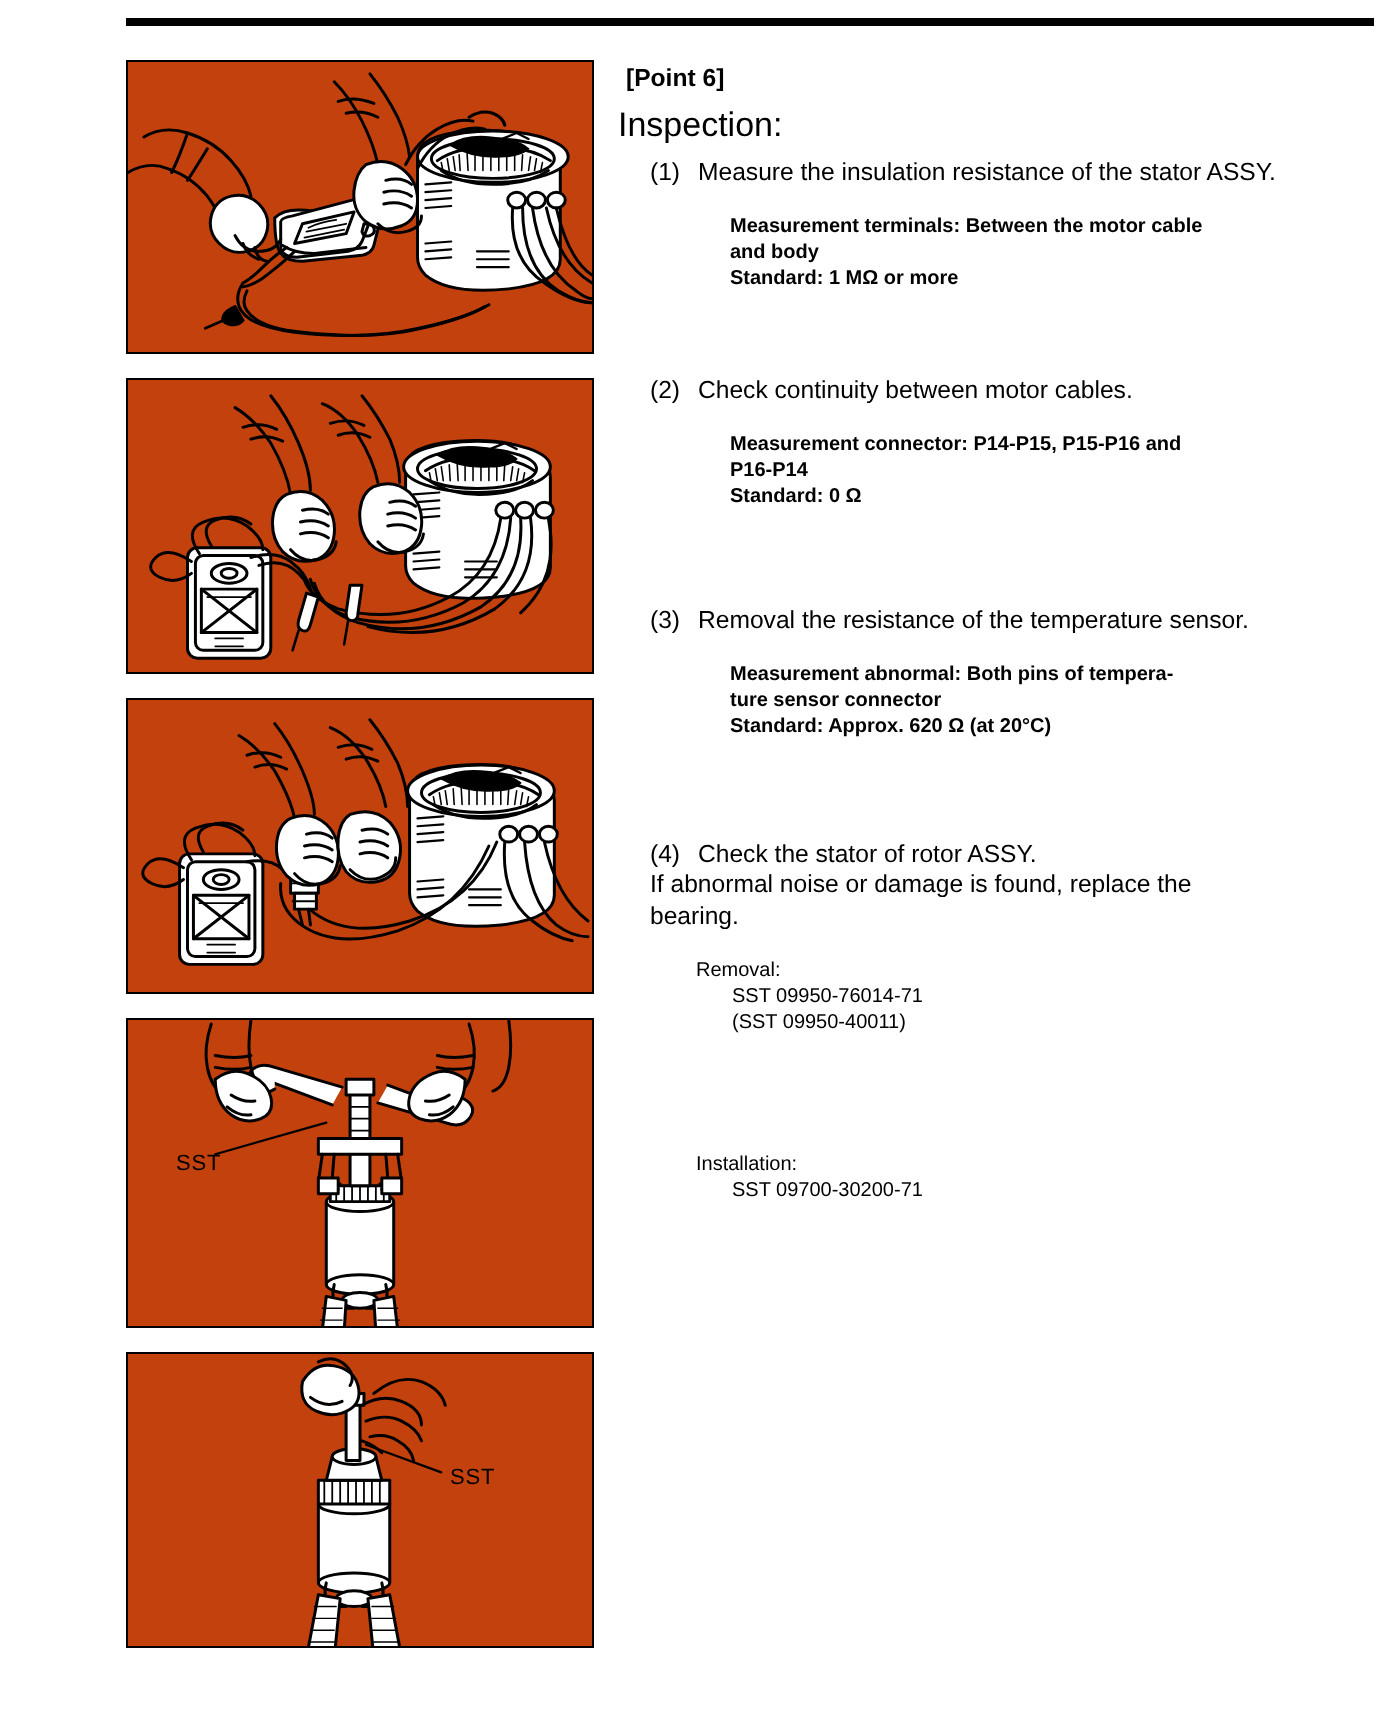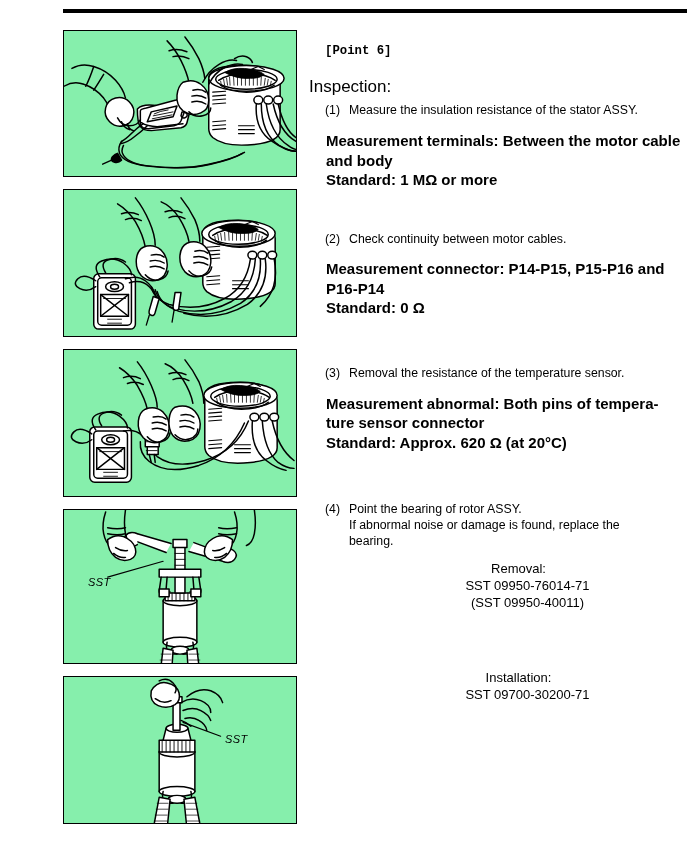--- a/index.html
+++ b/index.html
@@ -32,24 +32,23 @@
   .fig-col {
     position: absolute;
     left: 63px;
     top: 30px;
     width: 234px;
   }
   .fig-panel {
     position: relative;
     box-sizing: border-box;
     border: 1.4px solid #000000;
-    background: #86efac;
+    background: #c2410c;
     margin-bottom: 12px;
     overflow: hidden;
-    font-style: italic;
   }
   .fig-panel svg { display: block; width: 100%; height: 100%; }
   .p1 { height: 147px; }
   .p2 { height: 148px; }
   .p3 { height: 148px; }
   .p4 { height: 155px; }
   .p5 { height: 148px; }
 
   .sst-label {
     position: absolute;
@@ -65,22 +64,21 @@
     position: absolute;
     left: 309px;
     top: 28px;
     width: 380px;
     font-size: 12.3px;
     line-height: 1.28;
   }
   .hdr-point {
     font-weight: bold;
     font-size: 12.3px;
-    margin: 16px;
-    font-family: Liberation Mono, monospace;
+    margin: 4px;
   }
   .hdr-inspection {
     font-size: 17px;
     margin: 0 0 6px 0;
   }
   .step {
     position: relative;
     margin: 0;
     padding-left: 0;
   }
@@ -92,30 +90,29 @@
     width: 24px;
     flex: 0 0 24px;
     margin-left: 16px;
     font-size: 12.3px;
   }
   .step-text {
     flex: 1 1 auto;
     font-size: 12.3px;
   }
   .spec {
-    margin: 12px 0 0 17px;
+    margin: 12px 0 0 56px;
     font-weight: bold;
-    font-size: 15px;
+    font-size: 10px;
     line-height: 1.30;
   }
   .plain-block {
     margin: 12px 0 0 39px;
-    font-size: 13px;
+    font-size: 10px;
     line-height: 1.30;
-    text-align: center;
   }
   .plain-block .sst-line { margin-left: 18px; }
   .blk { margin: 0; }
 </style>
 </head>
 <body>
 
 <div id="page">
 
   <div class="top-rule"></div>
@@ -577,23 +574,23 @@
         <div class="blk">ture sensor connector</div>
         <div class="blk">Standard:  Approx. 620 Ω (at 20°C)</div>
       </div>
     </div>
 
     <div style="height:50px"></div>
 
     <div class="step">
       <div class="step-row">
         <span class="step-num">(4)</span>
-        <span class="step-text">Point the bearing of rotor ASSY.</span>
-      </div>
-      <div style="margin-left:40px">
+        <span class="step-text">Check the stator of rotor ASSY.</span>
+      </div>
+      <div style="margin-left:16px">
         <div class="blk">If abnormal noise or damage is found, replace the</div>
         <div class="blk">bearing.</div>
       </div>
       <div class="plain-block">
         <div class="blk">Removal:</div>
         <div class="blk sst-line">SST 09950-76014-71</div>
         <div class="blk sst-line">(SST 09950-40011)</div>
       </div>
     </div>
 

